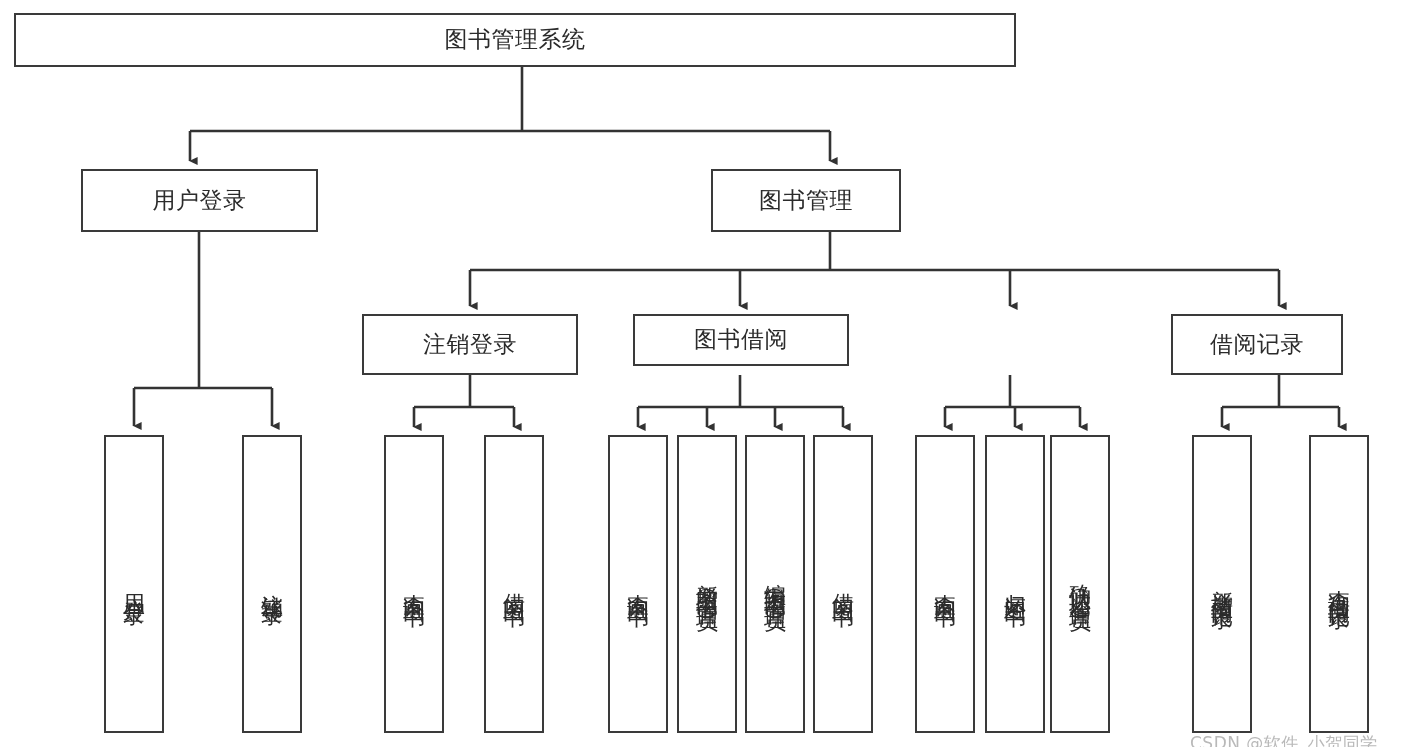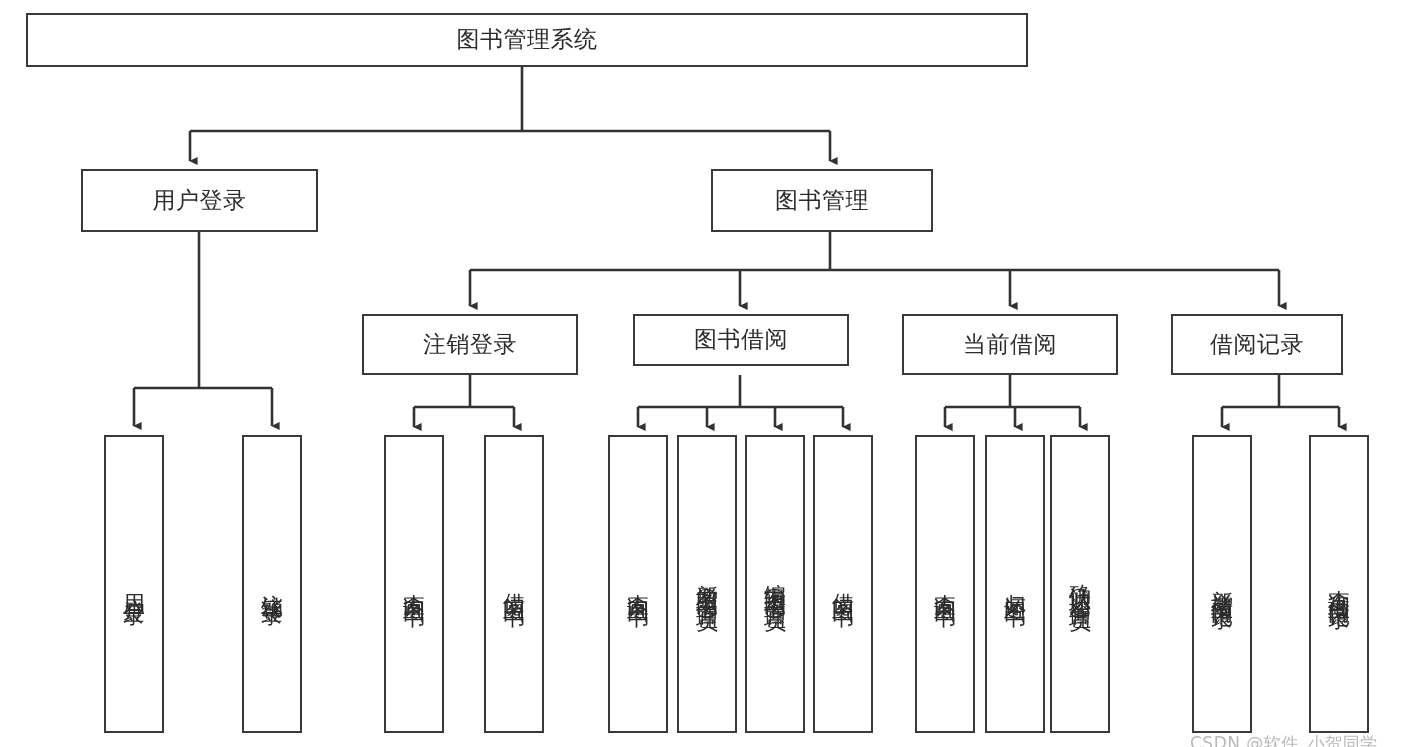--- a/index.html
+++ b/index.html
@@ -125,40 +125,37 @@
       <path d="M1015,407 L1015,427" marker-end="url(#arrow)"></path>
       <path d="M1080,407 L1080,427" marker-end="url(#arrow)"></path>
 
       <path d="M1279,375 L1279,407"></path>
       <path d="M1222,407 L1339,407"></path>
       <path d="M1222,407 L1222,427" marker-end="url(#arrow)"></path>
       <path d="M1339,407 L1339,427" marker-end="url(#arrow)"></path>
     </g>
   </svg>
 
-  <div class="node root horiz" style="left:26px; top:13px; width:1002px; height:54px;">
+  <div class="node root horiz" style="left:14px; top:13px; width:1002px; height:54px;">
     <span class="node-label">图书管理系统</span>
   </div>
 
   <div class="node horiz" style="left:81px; top:169px; width:237px; height:63px;">
     <span class="node-label">用户登录</span>
   </div>
-  <div class="node horiz" style="left:711px; top:169px; width:222px; height:63px;">
+  <div class="node horiz" style="left:711px; top:169px; width:190px; height:63px;">
     <span class="node-label">图书管理</span>
   </div>
 
   <div class="node horiz" style="left:362px; top:314px; width:216px; height:61px;">
     <span class="node-label">注销登录</span>
   </div>
   <div class="node horiz" style="left:633px; top:314px; width:216px; height:52px;">
     <span class="node-label">图书借阅</span>
   </div>
-  <div class="node horiz" style="left:902px; top:314px; width:216px; height:61px;">
-    <span class="node-label">当前借阅</span>
-  </div>
   <div class="node horiz" style="left:1171px; top:314px; width:172px; height:61px;">
     <span class="node-label">借阅记录</span>
   </div>
 
   <div class="node vert" style="left:104px; top:435px; width:60px; height:298px;">
     <span class="node-label">用户登录</span>
   </div>
   <div class="node vert" style="left:242px; top:435px; width:60px; height:298px;">
     <span class="node-label">注销登录</span>
   </div>

